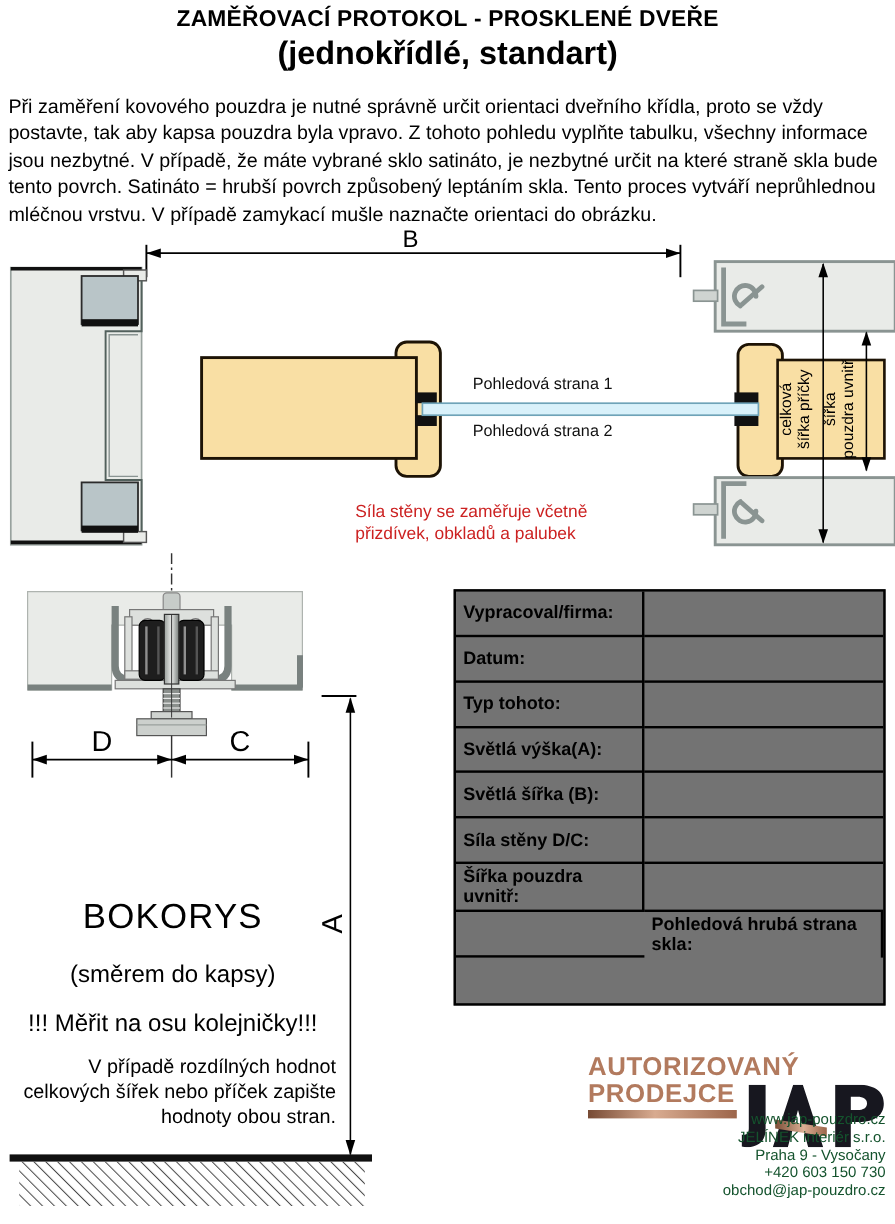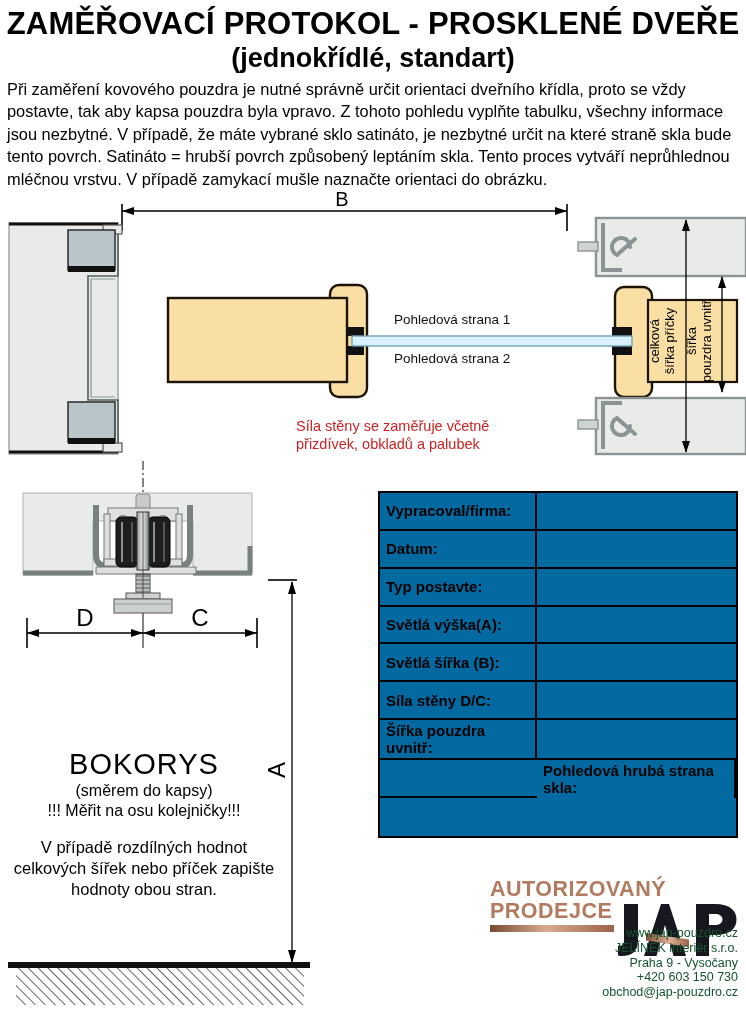--- a/index.html
+++ b/index.html
@@ -3,40 +3,40 @@
 <meta charset="utf-8">
 <style>
   html,body{margin:0;padding:0;background:#fff;}
   #page{
     position:relative;width:746px;height:1020px;background:#fff;overflow:hidden;
     font-family:"Liberation Sans",sans-serif;color:#000;
   }
   .abs{position:absolute;}
   
   #title-block{left:0;top:6px;width:746px;text-align:center;}
-  #title-line1{font-size:31px;font-weight:bold;letter-spacing:.2px;}
+  #title-line1{font-size:19px;font-weight:bold;letter-spacing:.2px;}
   #title-line2{font-size:27px;font-weight:bold;margin-top:1px;}
   #intro{left:7px;top:78px;width:734px;font-size:16.4px;line-height:22.4px;text-align:left;}
   
   #diagram-layer{left:0;top:0;width:746px;height:1020px;}
   svg text{font-family:"Liberation Sans",sans-serif;}
   
   #form-table{
     left:378px;top:491px;width:360px;height:347px;box-sizing:border-box;
     display:grid;grid-template-columns:157px 1fr;grid-auto-rows:1fr;
-    border:2px solid #000;background:#0369a1;
+    border:2px solid #000;background:#737373;
   }
   .cell{border-bottom:2px solid #000;display:flex;align-items:center;box-sizing:border-box;}
   .cell.last{border-bottom:none;}
   .cell.label{border-right:2px solid #000;font-weight:bold;font-size:15px;line-height:17px;padding:2px 4px 2px 6px;}
   
   #bokorys-text{left:8px;top:748px;width:272px;text-align:center;}
   #bokorys-head{font-size:29px;letter-spacing:1px;}
-  .bok-sub{font-size:16px;line-height:20px;}
-  #bokorys-note{margin-top:16px;font-size:16.5px;line-height:21px;}
+  .bok-sub{font-size:20px;line-height:20px;margin-top:21px;}
+  #bokorys-note{margin-top:16px;font-size:16.5px;line-height:21px;text-align:right;}
   
   #dealer{left:490px;top:850px;width:250px;margin-top:28px;}
   .dealer-line{font-weight:bold;font-size:21.5px;letter-spacing:.5px;color:#b27a5e;line-height:22px;}
   #dealer-bar{width:124px;height:7px;margin-top:3px;
     background:linear-gradient(90deg,#774a34,#d8ab90 45%,#9c654a);}
   #jap-logo{position:absolute;left:128px;top:26px;width:124px;height:52px;}
   #contact{left:508px;top:926px;width:230px;text-align:right;font-size:12.5px;line-height:14.8px;color:#14532d;}
 </style>
 </head>
 <body>
@@ -206,21 +206,21 @@
       <rect x="8" y="962" width="302" height="6" fill="#111"></rect>
       <rect x="16" y="968" width="288" height="37" fill="url(#hatch)"></rect>
     </g>
   </svg>
 
   <div class="abs" id="form-table">
     <div class="cell label">Vypracoval/firma:</div>
     <div class="cell value"></div>
     <div class="cell label">Datum:</div>
     <div class="cell value"></div>
-    <div class="cell label">Typ postavte:</div>
+    <div class="cell label">Typ tohoto:</div>
     <div class="cell value"></div>
     <div class="cell label">Světlá výška(A):</div>
     <div class="cell value"></div>
     <div class="cell label">Světlá šířka (B):</div>
     <div class="cell value"></div>
     <div class="cell label">Síla stěny D/C:</div>
     <div class="cell value"></div>
     <div class="cell label">Šířka pouzdra uvnitř:</div>
     <div class="cell value"></div>
     <div class="cell value"></div>

